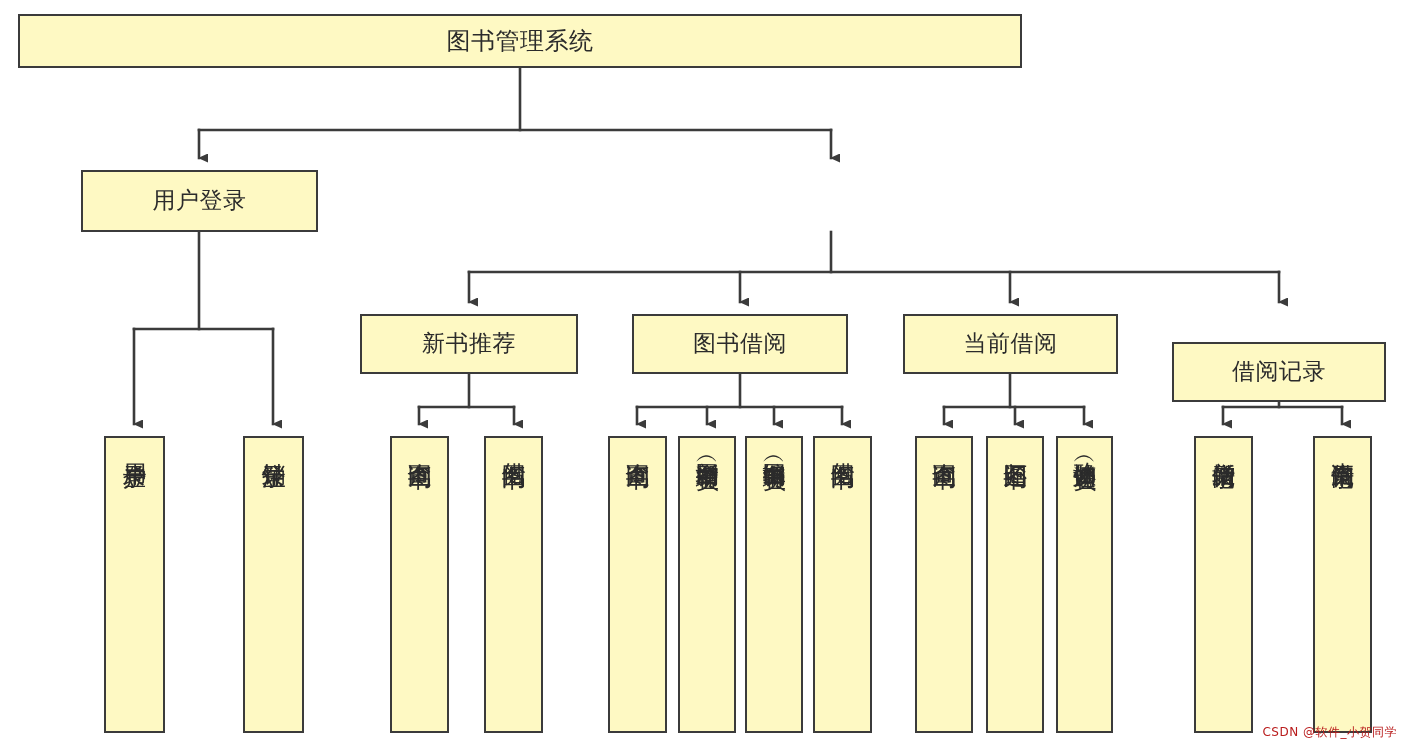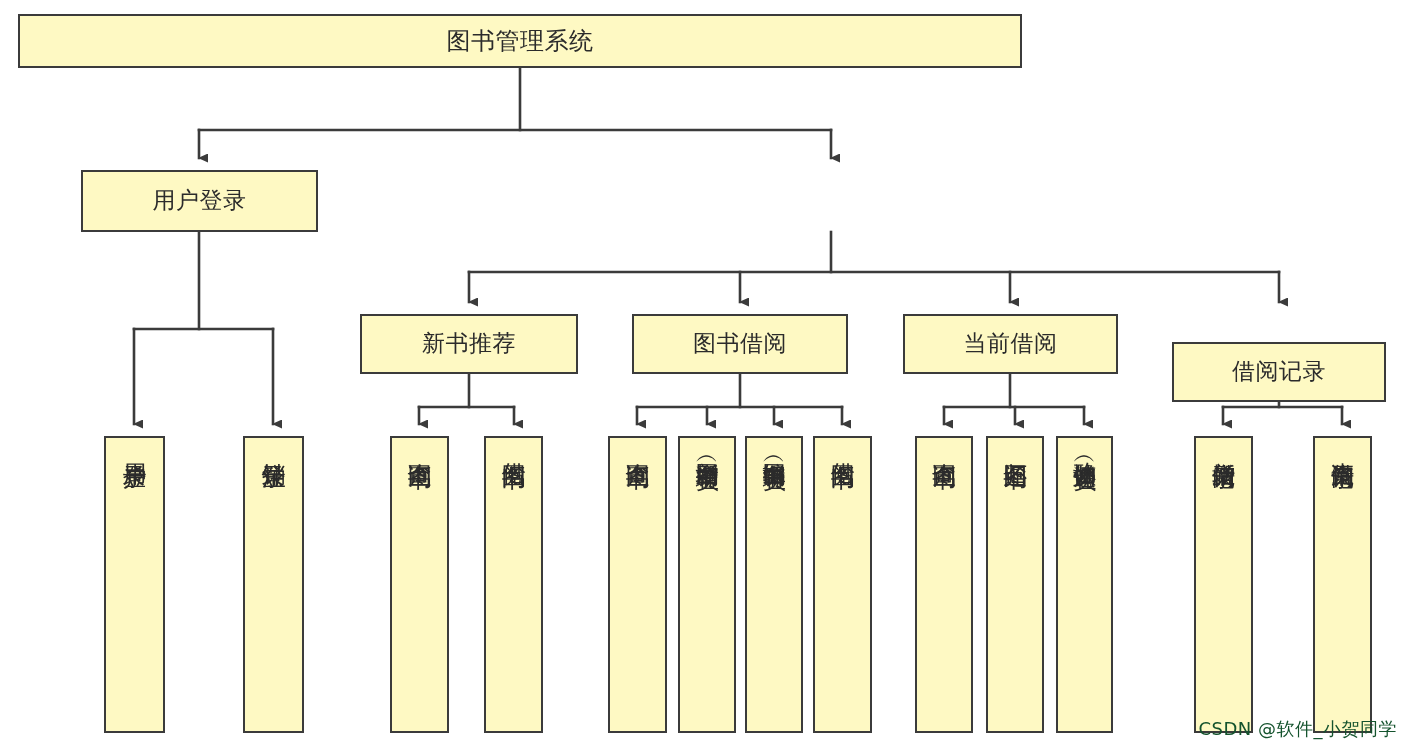--- a/index.html
+++ b/index.html
@@ -66,22 +66,22 @@
     text-align: left;
     max-height: 285px;
   }
   .node-box.vertical.tall-text .node-label {
     font-size: 23px;
   }
   #watermark {
     position: absolute;
     right: 8px;
     bottom: 6px;
-    font-size: 18px;
-    color: #14532d;
+    font-size: 12px;
+    color: #b91c1c;
     letter-spacing: 0.5px;
     white-space: nowrap;
     pointer-events: none;
   }
 </style>
 </head>
 <body>
 
 <div id="diagram-root">
 

